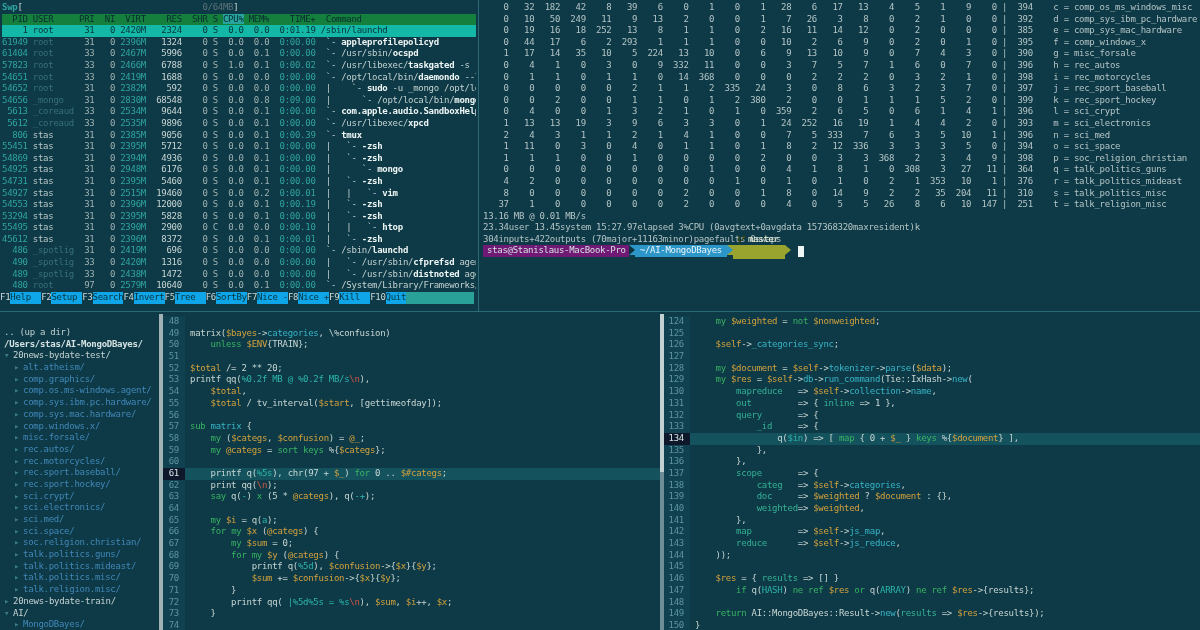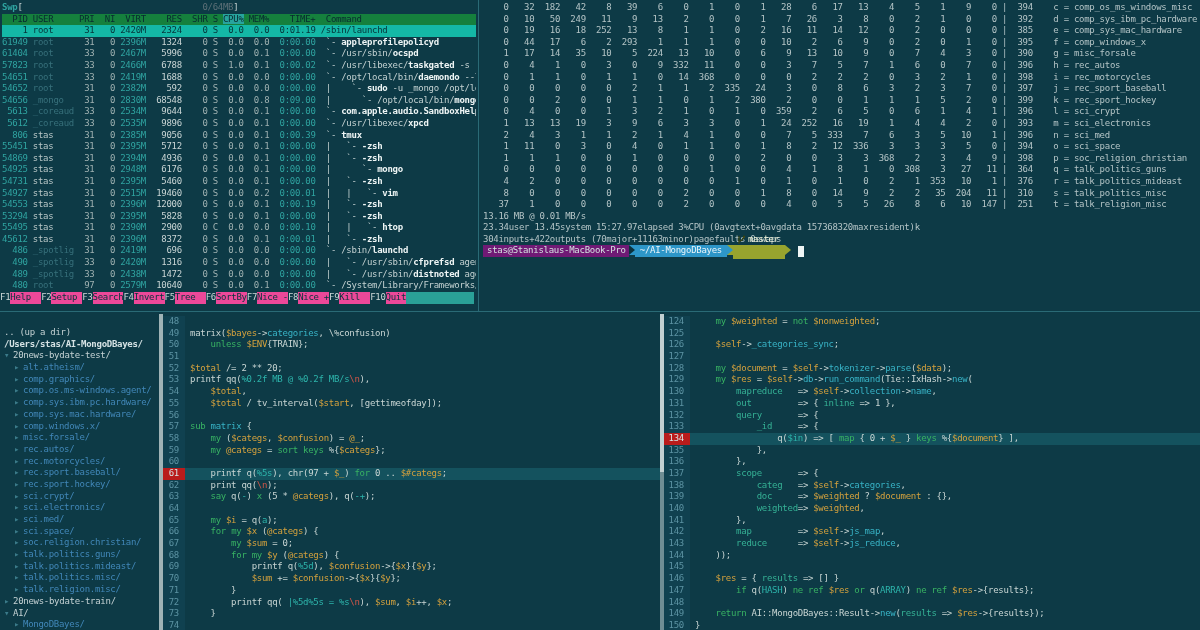--- a/index.html
+++ b/index.html
@@ -27,21 +27,21 @@
   .c-pid{color:#2fa3a0}
   .c-usr{color:#b9c7c7}
   .c-dim{color:#37707b}
   .c-g{color:#9fb1b1}
   .c-g2{color:#c8d4d4}
   .c-cy{color:#2fa3a0}
   .c-cmd{color:#c4d2d2}
   .c-b{color:#eef5f5;font-weight:bold}
   #fkeys{position:absolute;left:0;top:292px;width:474px;height:12px;display:flex}
   #fkeys .fk{color:#ccd8d8}
-  #fkeys .fl{background:#ec4899;color:#05343b;white-space:pre}
+  #fkeys .fl{background:#0ea5e9;color:#05343b;white-space:pre}
   #fkeys .fill{flex:1;background:#2aa198}
   
   .mrow{color:#b4c4c6;height:11.6px;white-space:pre}
   .stat{color:#b4c4c6;height:11.6px;white-space:pre}
   .prompt{display:flex;align-items:stretch;height:11.6px;margin-top:0}
   .pseg{display:flex;align-items:center;white-space:pre}
   .p-host{color:#d4e0e0;background:#701a75;padding:0 3px 0 4px}
   .arr{width:0;height:0;border-top:5.8px solid transparent;border-bottom:5.8px solid transparent}
   .a1{border-left:6px solid #0b313c;background:#2d96c8}
   .p-cwd{background:#2d96c8;color:#eaf5fa;padding:0 5px}
@@ -63,21 +63,21 @@
   #vsep2 .bright{position:absolute;left:0;top:0;width:4px;height:158px;background:#c2d0d2}
   .win{position:absolute;top:0;height:316px;padding-top:2px;overflow:hidden}
   #winL{left:163px;width:497px}
   #winR{left:664px;width:536px}
   .cline{height:11.7px;display:flex}
   .lnum{color:#5c93a3;text-align:right;flex:none;padding-right:6px;background:#104150}
   #winL .lnum{width:22px}
   #winR .lnum{width:26px}
   .ctext{white-space:pre;padding-left:5px;color:#c9d6d4}
   .cline.cl{background:#14525e}
-  .cline.cl .lnum{color:#d6e4e4;background:#b91c1c}
+  .cline.cl .lnum{color:#d6e4e4;background:#0f172a}
   .kw{color:#38b263}
   .var{color:#d4a13d}
   .mth{color:#38b3c6}
   .str{color:#2db4ab}
   .esc{color:#d05548}
   .key{color:#35b195}
 </style>
 </head>
 <body>
 

